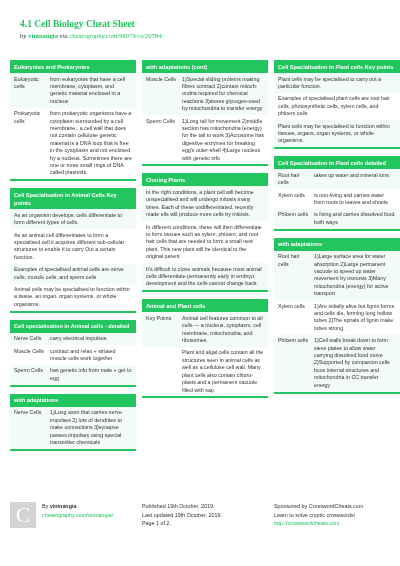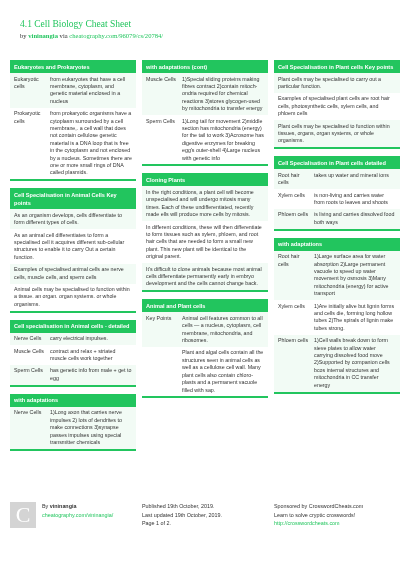--- a/index.html
+++ b/index.html
@@ -51,21 +51,21 @@
   }
   .header-text {
     padding-left: 10px;
     padding-top: 8px;
     flex: 1 1 auto;
     min-width: 0;
   }
   .sheet-title {
     color: #22c55e;
     font-family: "Liberation Serif", serif;
-    font-weight: normal;
+    font-weight: bold;
     font-size: 9.5px;
     line-height: 12px;
     margin: 0;
   }
   .sheet-by {
     font-family: "Liberation Serif", serif;
     font-size: 6.6px;
     line-height: 10px;
     color: #333;
     margin: 1px 0 0 0;

